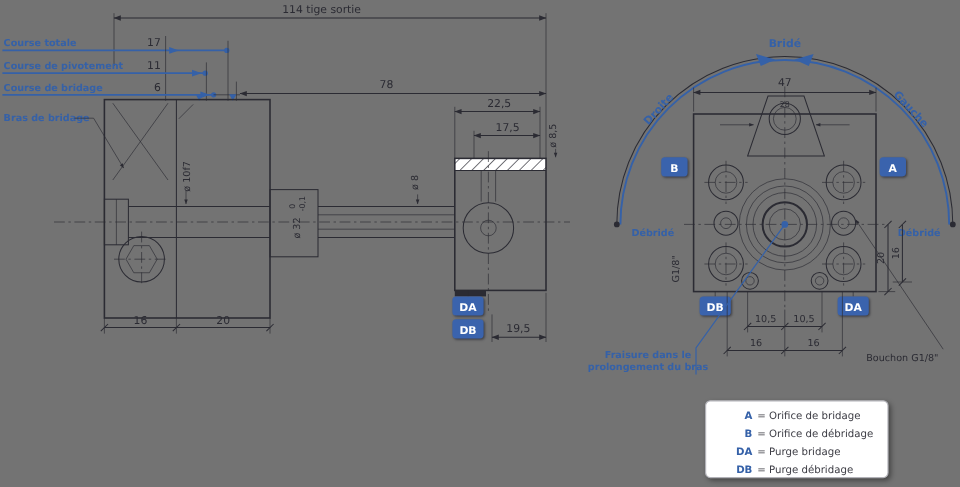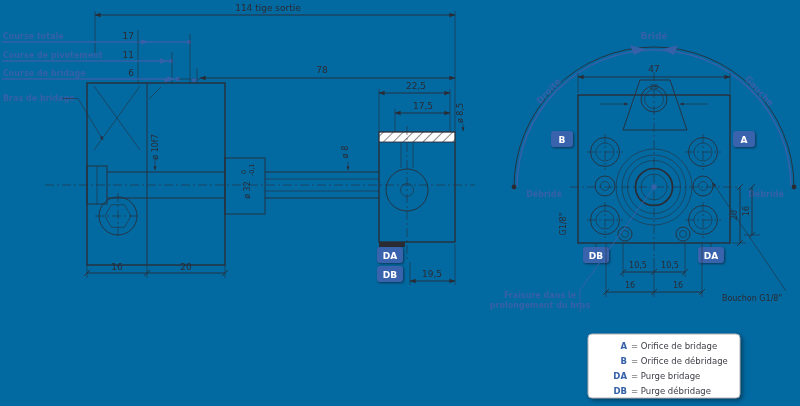--- a/index.html
+++ b/index.html
@@ -1,16 +1,16 @@
 <!DOCTYPE html>
 <html><head>
 <meta charset="utf-8">
 <style>
   html,body{margin:0;padding:0;background:#fff}
-  .stage{position:relative;width:800px;height:406px;background:#0369a1;overflow:hidden;
+  .stage{position:relative;width:800px;height:406px;background:#737373;overflow:hidden;
          font-family:"DejaVu Sans", sans-serif}
   svg{display:block}
   .ln{stroke:#2b2b33;stroke-width:.85;fill:none}
   .thk{stroke-width:1.3}
   .thin{stroke-width:.55}
   .cl{stroke:#2b2b33;stroke-width:.55;fill:none;stroke-dasharray:9 3 2 3}
   .blu{stroke:#3561a8;stroke-width:1.5;fill:none}
   .bluThin{stroke:#3561a8;stroke-width:1;fill:none}
   .dim{font-size:9px;fill:#2b2b33}
   .dm8{font-size:8px;fill:#2b2b33}

